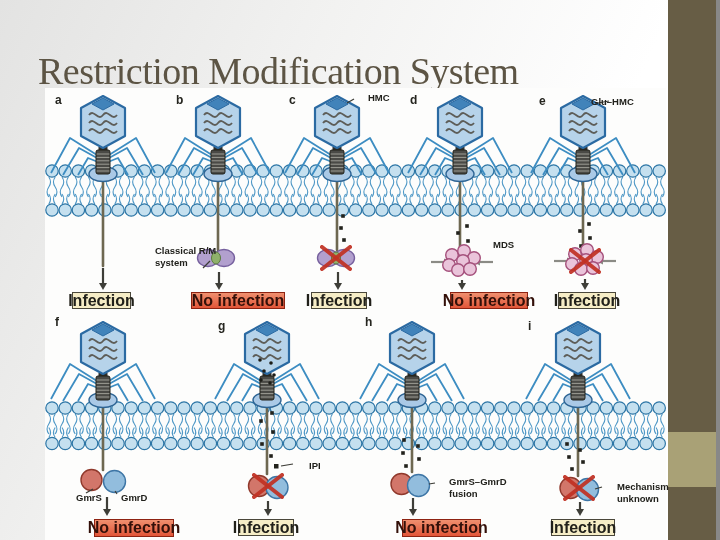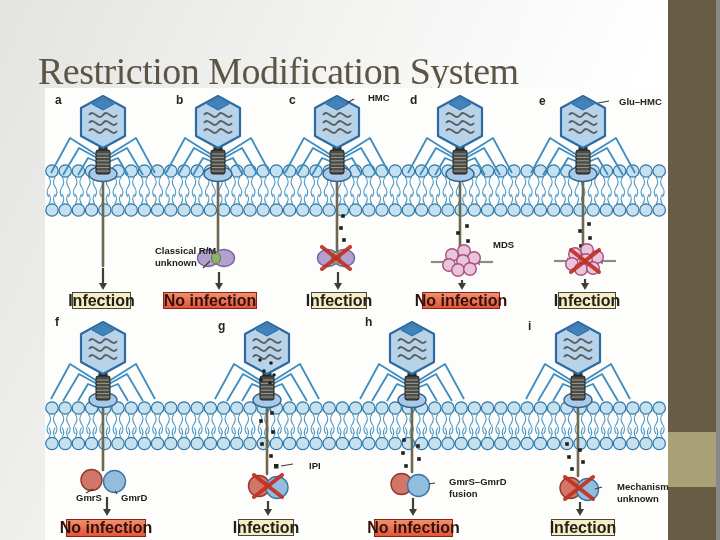--- a/index.html
+++ b/index.html
@@ -11,21 +11,21 @@
     color:#5c5444;letter-spacing:-0.5px;}
   .figbg{position:absolute;left:45px;top:88px;width:621px;height:452px;background:#fdfdfc;}
   .sidebar{position:absolute;left:668px;top:0;width:52px;height:540px;background:#675d45;}
   .sidebar-accent{position:absolute;left:668px;top:432px;width:52px;height:55px;background:#a9a176;}
   svg.overlay{position:absolute;left:0;top:0;}
   .pl{position:absolute;font-size:12px;font-weight:bold;color:#25251f;line-height:12px;}
   .flabel{position:absolute;font-size:9.5px;font-weight:bold;color:#21211c;line-height:11.5px;margin-left:13px;}
   .box{position:absolute;display:flex;align-items:center;justify-content:center;
     font-size:16px;font-weight:bold;box-sizing:border-box;white-space:nowrap;}
   .inf{background:#f6edc6;border:1.5px solid #4a473a;color:#21201a;}
-  .noinf{background:linear-gradient(#f0906f,#e25538);border:1.5px solid #8e2312;color:#331009;}
+  .noinf{background:linear-gradient(#f0906f,#e25538);border:1.5px solid #8e2312;color:#331009;margin-left:28px;}
   
   .mem{fill:#c5e0ef;stroke:#2d76a6;stroke-width:1.2}
   .mtail{fill:none;stroke:#4f98c6;stroke-width:1.1}
   .fiber{fill:none;stroke:#3d8dc2;stroke-width:1.8;stroke-linejoin:round}
   .plate{fill:#aac9e6;stroke:#2d6494;stroke-width:1.4}
   .tailbody{fill:#4a4a46;stroke:#202019;stroke-width:1}
   .stripe{stroke:#9c9c94;stroke-width:1}
   .head{fill:#b6d3ea;stroke:#2b6aa2;stroke-width:2.2;stroke-linejoin:round}
   .cap{fill:#4183ba;stroke:#2b6aa2;stroke-width:1}
   .coil{fill:none;stroke:#5d5d58;stroke-width:1.8}
@@ -941,22 +941,22 @@
   <div class="pl" style="left:176px;top:94px">b</div>
   <div class="pl" style="left:289px;top:94px">c</div>
   <div class="pl" style="left:410px;top:94px">d</div>
   <div class="pl" style="left:539px;top:95px">e</div>
   <div class="pl" style="left:55px;top:316px">f</div>
   <div class="pl" style="left:218px;top:320px">g</div>
   <div class="pl" style="left:365px;top:316px">h</div>
   <div class="pl" style="left:528px;top:320px">i</div>
 
   <div class="flabel" style="left:355px;top:92px">HMC</div>
-  <div class="flabel" style="left:606px;top:96px">Glu–HMC</div>
-  <div class="flabel" style="left:142px;top:245px;width:62px">Classical R/M unknown</div>
+  <div class="flabel" style="left:578px;top:96px">Glu–HMC</div>
+  <div class="flabel" style="left:142px;top:245px;width:62px">Classical R/M system</div>
   <div class="flabel" style="left:480px;top:239px">MDS</div>
   <div class="flabel" style="left:63px;top:492px">GmrS</div>
   <div class="flabel" style="left:108px;top:492px">GmrD</div>
   <div class="flabel" style="left:296px;top:460px">IPI</div>
   <div class="flabel" style="left:604px;top:481px;width:68px">Mechanism unknown</div>
   <div class="flabel" style="left:436px;top:476px;width:76px">GmrS–GmrD fusion</div>
 
   <div class="box inf" style="left:72px;top:292px;width:59px;height:17px">Infection</div>
   <div class="box noinf" style="left:163px;top:292px;width:94px;height:17px">No infection</div>
   <div class="box inf" style="left:311px;top:292px;width:56px;height:17px">Infection</div>

